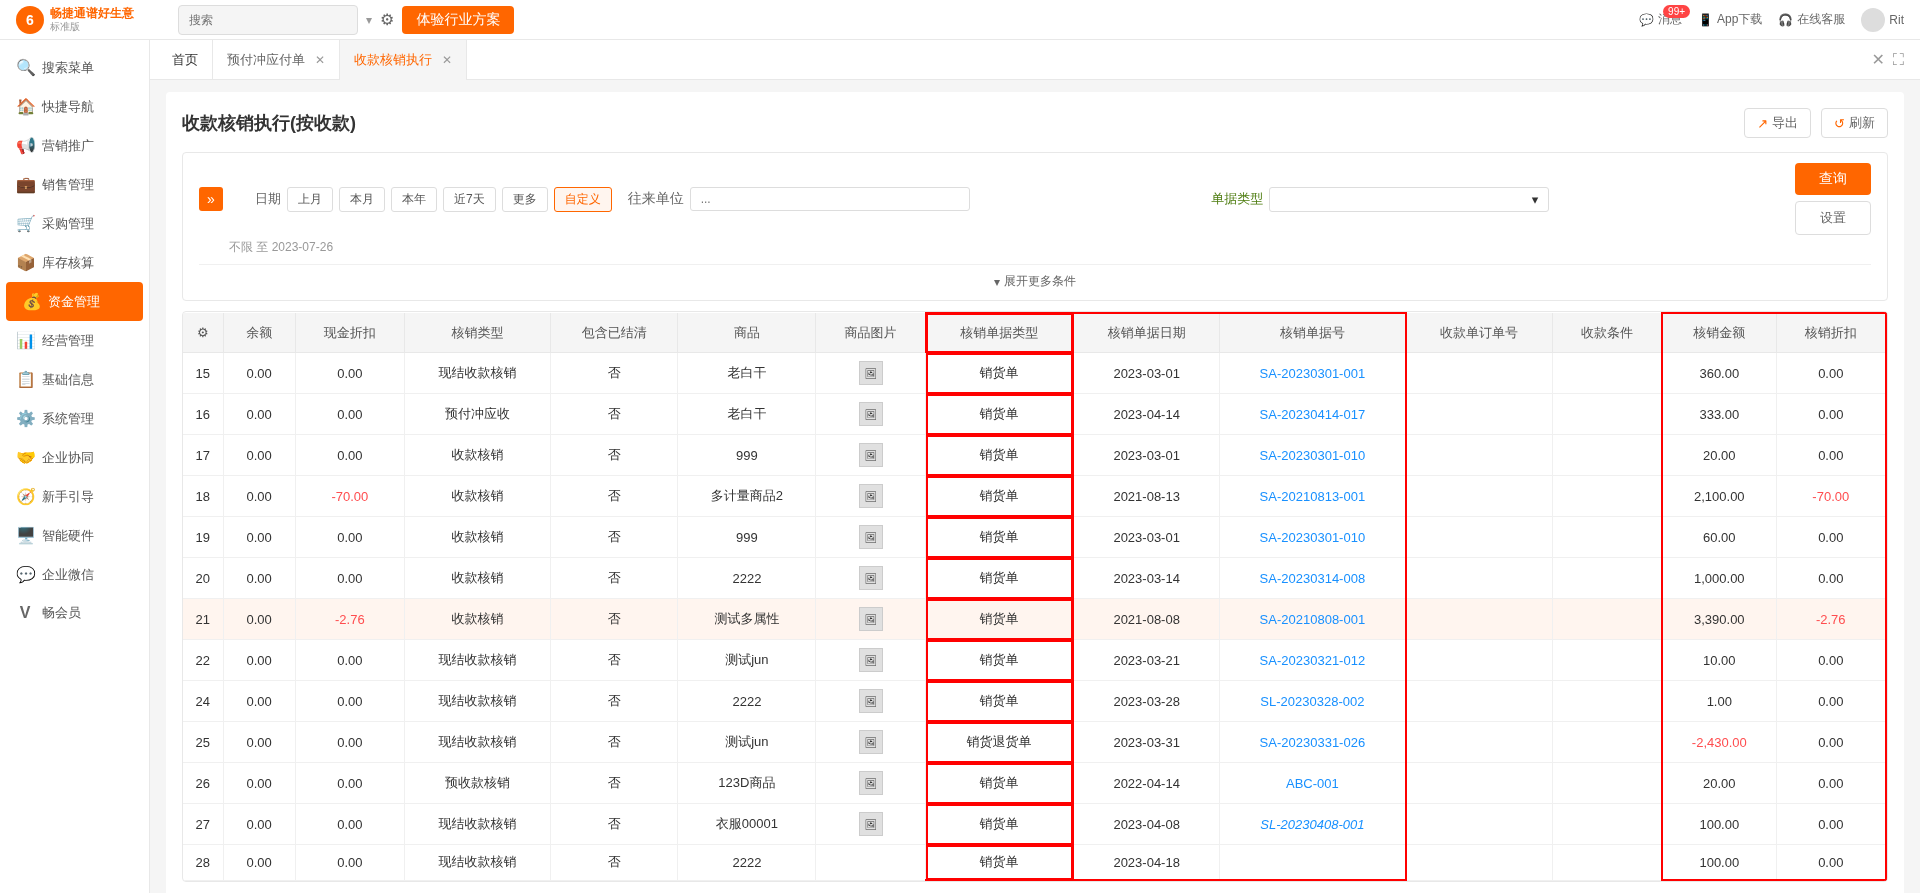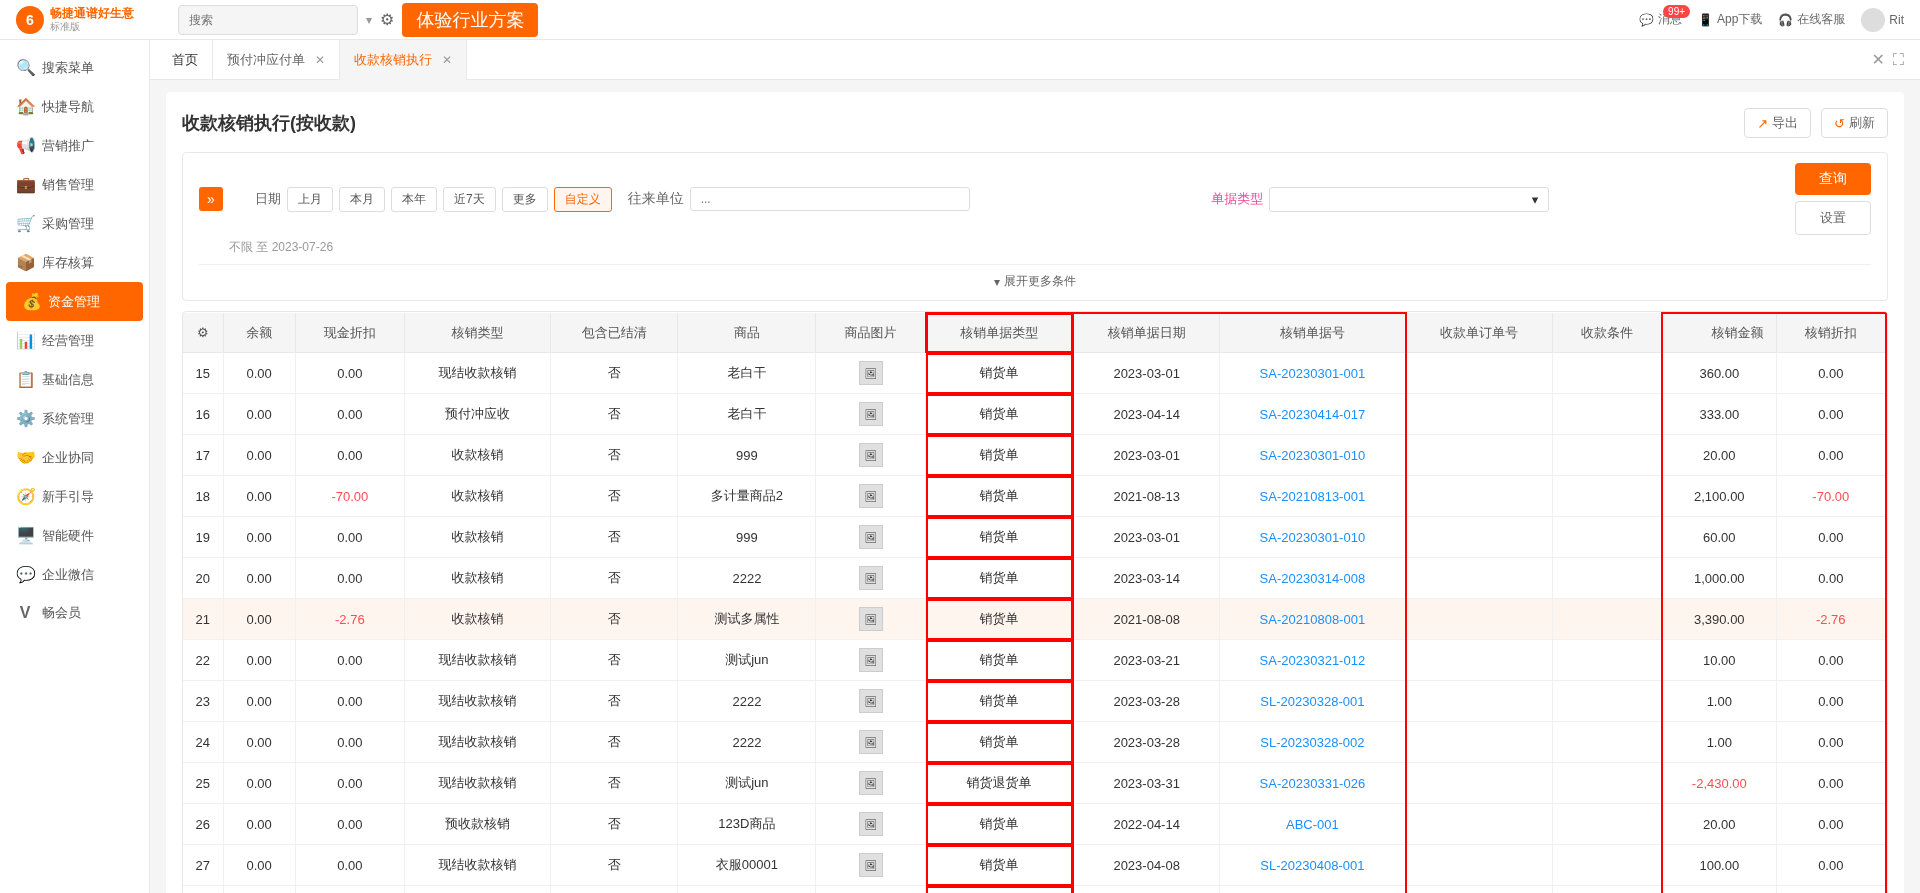--- a/index.html
+++ b/index.html
@@ -6,21 +6,21 @@
     body { font-family: 'Microsoft YaHei', Arial, sans-serif; font-size: 13px; background: #f5f5f5; color: #333; width: 1920px; height: 893px; overflow: hidden; }
     
     
     .top-bar { height: 40px; background: #fff; display: flex; align-items: center; padding: 0 16px; border-bottom: 1px solid #e8e8e8; gap: 12px; }
     .logo-area { display: flex; align-items: center; gap: 6px; width: 150px; }
     .logo-icon { width: 28px; height: 28px; background: #ff6600; border-radius: 50%; display: flex; align-items: center; justify-content: center; color: white; font-weight: bold; font-size: 14px; }
     .top-center { flex: 1; display: flex; align-items: center; gap: 8px; }
     .input-box { background: #f5f5f5; border: 1px solid #ddd; border-radius: 4px; padding: 7px 10px; width: 180px; font-size: 12px; color: #999; }
     .dropdown-arrow { color: #999; font-size: 12px; }
     .gear-icon { font-size: 16px; color: #666; cursor: pointer; }
-    .trial-btn { background: #ff6600; color: white; border: none; border-radius: 4px; padding: 5px 14px; font-size: 18px; cursor: pointer; }
+    .trial-btn { background: #ff6600; color: white; border: none; border-radius: 4px; padding: 5px 14px; font-size: 14px; cursor: pointer; }
     .top-right { display: flex; align-items: center; gap: 16px; margin-left: auto; }
     .top-right-item { display: flex; align-items: center; gap: 4px; font-size: 12px; color: #666; cursor: pointer; position: relative; }
     .badge { background: #ff4444; color: white; border-radius: 10px; padding: 1px 5px; font-size: 10px; position: absolute; top: -6px; right: -8px; }
     .user-avatar { width: 24px; height: 24px; background: #ddd; border-radius: 50%; }
     
     
     .main-layout { display: flex; height: calc(893px - 40px); }
     
     
     .sidebar { width: 150px; background: white; border-right: 1px solid #e8e8e8; display: flex; flex-direction: column; padding-top: 8px; }
@@ -75,21 +75,21 @@
     td.group-a-end, th.group-a-end { border-right: 2.5px solid red; }
     td.group-b, th.group-b { border-left: 2.5px solid red; }
     td.group-b-end, th.group-b-end { border-right: 2.5px solid red; }
     td.group-c, th.group-c { border-left: 2.5px solid red; }
     td.group-c-end, th.group-c-end { border-right: 2.5px solid red; }
     
     thead tr th.group-a { border-top: 2.5px solid red; }
     thead tr th.group-a-end { border-top: 2.5px solid red; }
     thead tr th.group-b { border-top: 2.5px solid red; }
     thead tr th.group-b-end { border-top: 2.5px solid red; }
-    thead tr th.group-c { border-top: 2.5px solid red; text-align: right; }
+    thead tr th.group-c { border-top: 2.5px solid red; }
     thead tr th.group-c-end { border-top: 2.5px solid red; }
   </style>
 </head>
 <body>
 
 <div class="top-bar">
   <div class="logo-area">
     <div class="logo-icon">
       <span>6</span>
     </div>
@@ -244,21 +244,21 @@
               <button class="filter-btn">更多</button>
               <button class="filter-custom">自定义</button>
             </div>
 
             <div style="display:flex;align-items:center;gap:6px;flex:1;">
               <span style="color:#666;font-size:14px;">往来单位</span>
               <input class="filter-input" style="flex: 1 1 0%; max-width: 280px;" placeholder="...">
             </div>
 
             <div style="display:flex;align-items:center;gap:6px;flex:1;">
-              <span style="color:#ec4899;font-size:13px;">单据类型</span>
+              <span style="color:#4d7c0f;font-size:13px;">单据类型</span>
               <div style="flex:1;max-width:280px;border:1px solid #ddd;border-radius:3px;padding:4px 10px;display:flex;justify-content:space-between;align-items:center;cursor:pointer;">
                 <span style="color:#999;font-size:12px;"></span>
                 <span>▾</span>
               </div>
             </div>
 
             <div style="display:flex;flex-direction:column;gap:6px;margin-left:auto;">
               <button class="query-btn">查询</button>
               <button class="settings-btn">设置</button>
             </div>
@@ -433,38 +433,20 @@
                   </td>
     <td style="outline:2px solid red;outline-offset:-2px;">销货单</td>
     <td style="border-left:2.5px solid red;">2023-03-21</td>
     <td style="border-right:2.5px solid red;"><a class="link-text">SA-20230321-012</a></td>
     <td></td>
     <td></td>
     <td style="border-left:2.5px solid red;">10.00</td>
     <td style="border-right:2.5px solid red;">0.00</td>
   </tr>
                 <tr>
-    <td>23</td>
-    <td>0.00</td>
-    <td>0.00</td>
-    <td>现结收款核销</td>
-    <td>否</td>
-    <td>2222</td>
-    <td>
-                    <div style="width:24px;height:24px;background:#e0e0e0;border:1px solid #ccc;margin:auto;display:flex;align-items:center;justify-content:center;font-size:10px;">🖼</div>
-                  </td>
-    <td style="outline:2px solid red;outline-offset:-2px;">销货单</td>
-    <td style="border-left:2.5px solid red;">2023-03-28</td>
-    <td style="border-right:2.5px solid red;"><a class="link-text">SL-20230328-001</a></td>
-    <td></td>
-    <td></td>
-    <td style="border-left:2.5px solid red;">1.00</td>
-    <td style="border-right:2.5px solid red;">0.00</td>
-  </tr>
-                <tr>
     <td>24</td>
     <td>0.00</td>
     <td>0.00</td>
     <td>现结收款核销</td>
     <td>否</td>
     <td>2222</td>
     <td>
                     <div style="width:24px;height:24px;background:#e0e0e0;border:1px solid #ccc;margin:auto;display:flex;align-items:center;justify-content:center;font-size:10px;">🖼</div>
                   </td>
     <td style="outline:2px solid red;outline-offset:-2px;">销货单</td>
@@ -516,21 +498,21 @@
     <td>0.00</td>
     <td>0.00</td>
     <td>现结收款核销</td>
     <td>否</td>
     <td>衣服00001</td>
     <td>
                     <div style="width:24px;height:24px;background:#e0e0e0;border:1px solid #ccc;margin:auto;display:flex;align-items:center;justify-content:center;font-size:10px;">🖼</div>
                   </td>
     <td style="outline:2px solid red;outline-offset:-2px;">销货单</td>
     <td style="border-left:2.5px solid red;text-align:center;">2023-04-08</td>
-    <td style="border-right:2.5px solid red;"><a class="link-text">SL-20230408-001</a></td>
+    <td style="border-right:2.5px solid red;font-style:italic;"><a class="link-text">SL-20230408-001</a></td>
     <td></td>
     <td></td>
     <td style="border-left:2.5px solid red;">100.00</td>
     <td style="border-right:2.5px solid red;">0.00</td>
   </tr>
                 <tr class="last-row">
     <td>28</td>
     <td>0.00</td>
     <td>0.00</td>
     <td>现结收款核销</td>

